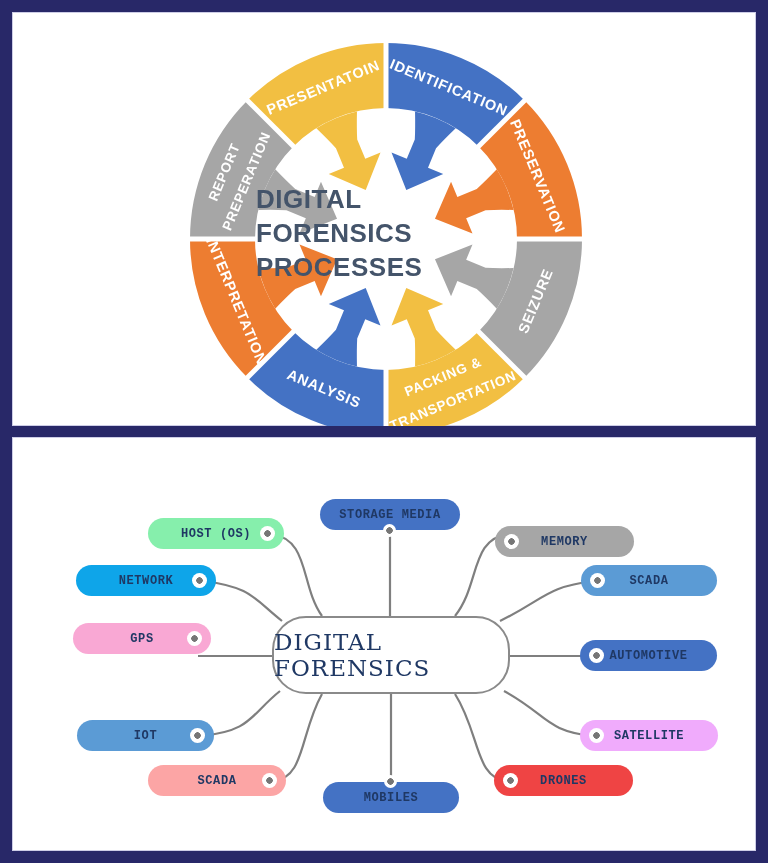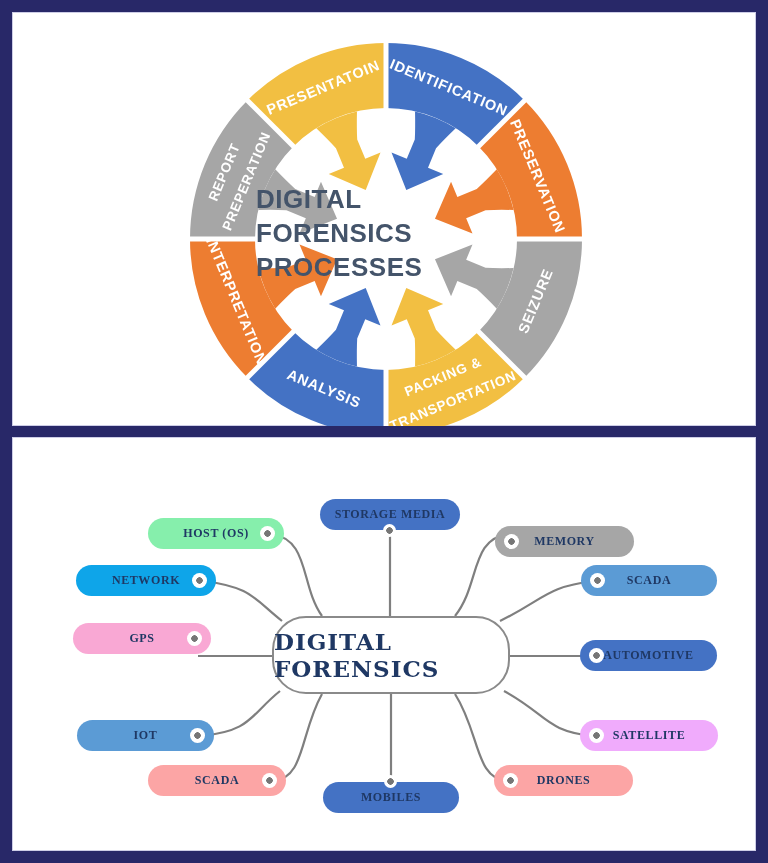--- a/index.html
+++ b/index.html
@@ -32,28 +32,28 @@
   text.seg-label.small{font-size:13.5px;}
 
   
   .center-node{
     position:absolute;left:260px;top:179px;width:238px;height:78px;
     background:#fff;border:2.5px solid #8a8a8a;border-radius:34px;
     box-sizing:border-box;display:flex;align-items:center;justify-content:center;
   }
   .center-node span{
     font-family:"DejaVu Serif","Liberation Serif",serif;
-    font-weight:bold;font-size:23px;letter-spacing:1px;color:#1F3864;
+    font-weight:normal;font-size:23px;letter-spacing:1px;color:#1F3864;
   }
   .pill{
     position:absolute;height:31px;border-radius:16px;
     display:flex;align-items:center;justify-content:center;
   }
   .pill span{
-    font-family:Liberation Serif, serif;
+    font-family:Liberation Mono, monospace;
     font-weight:bold;font-size:12px;letter-spacing:.6px;color:#1F3864;
   }
   .pin{
     position:absolute;width:15px;height:15px;border-radius:50%;
     background:radial-gradient(circle,#767676 0 3px,#ffffff 3.5px);
     top:8px;
   }
   .pin-right{right:9px;}
   .pin-left{left:9px;}
   .pin-bottom{left:calc(50% - 7.5px);top:auto;bottom:-7px;width:13px;height:13px;}
@@ -195,21 +195,21 @@
   <div class="pill" style="left: 568px; top: 283px; width: 138px; background: #f0abfc;">
     <span>SATELLITE</span>
     <i class="pin pin-left"></i>
   </div>
 
   <div class="pill" style="left: 136px; top: 328px; width: 138px; background: #fca5a5;">
     <span>SCADA</span>
     <i class="pin pin-right"></i>
   </div>
 
-  <div class="pill" style="left: 482px; top: 328px; width: 139px; background: #fca5a5;">
+  <div class="pill" style="left: 482px; top: 328px; width: 139px; background: #ef4444;">
     <span>DRONES</span>
     <i class="pin pin-left"></i>
   </div>
 
   <div class="pill" style="left: 311px; top: 345px; width: 136px; background: rgb(68, 114, 196);">
     <span>MOBILES</span>
     <i class="pin pin-top"></i>
   </div>
 </div>
 

